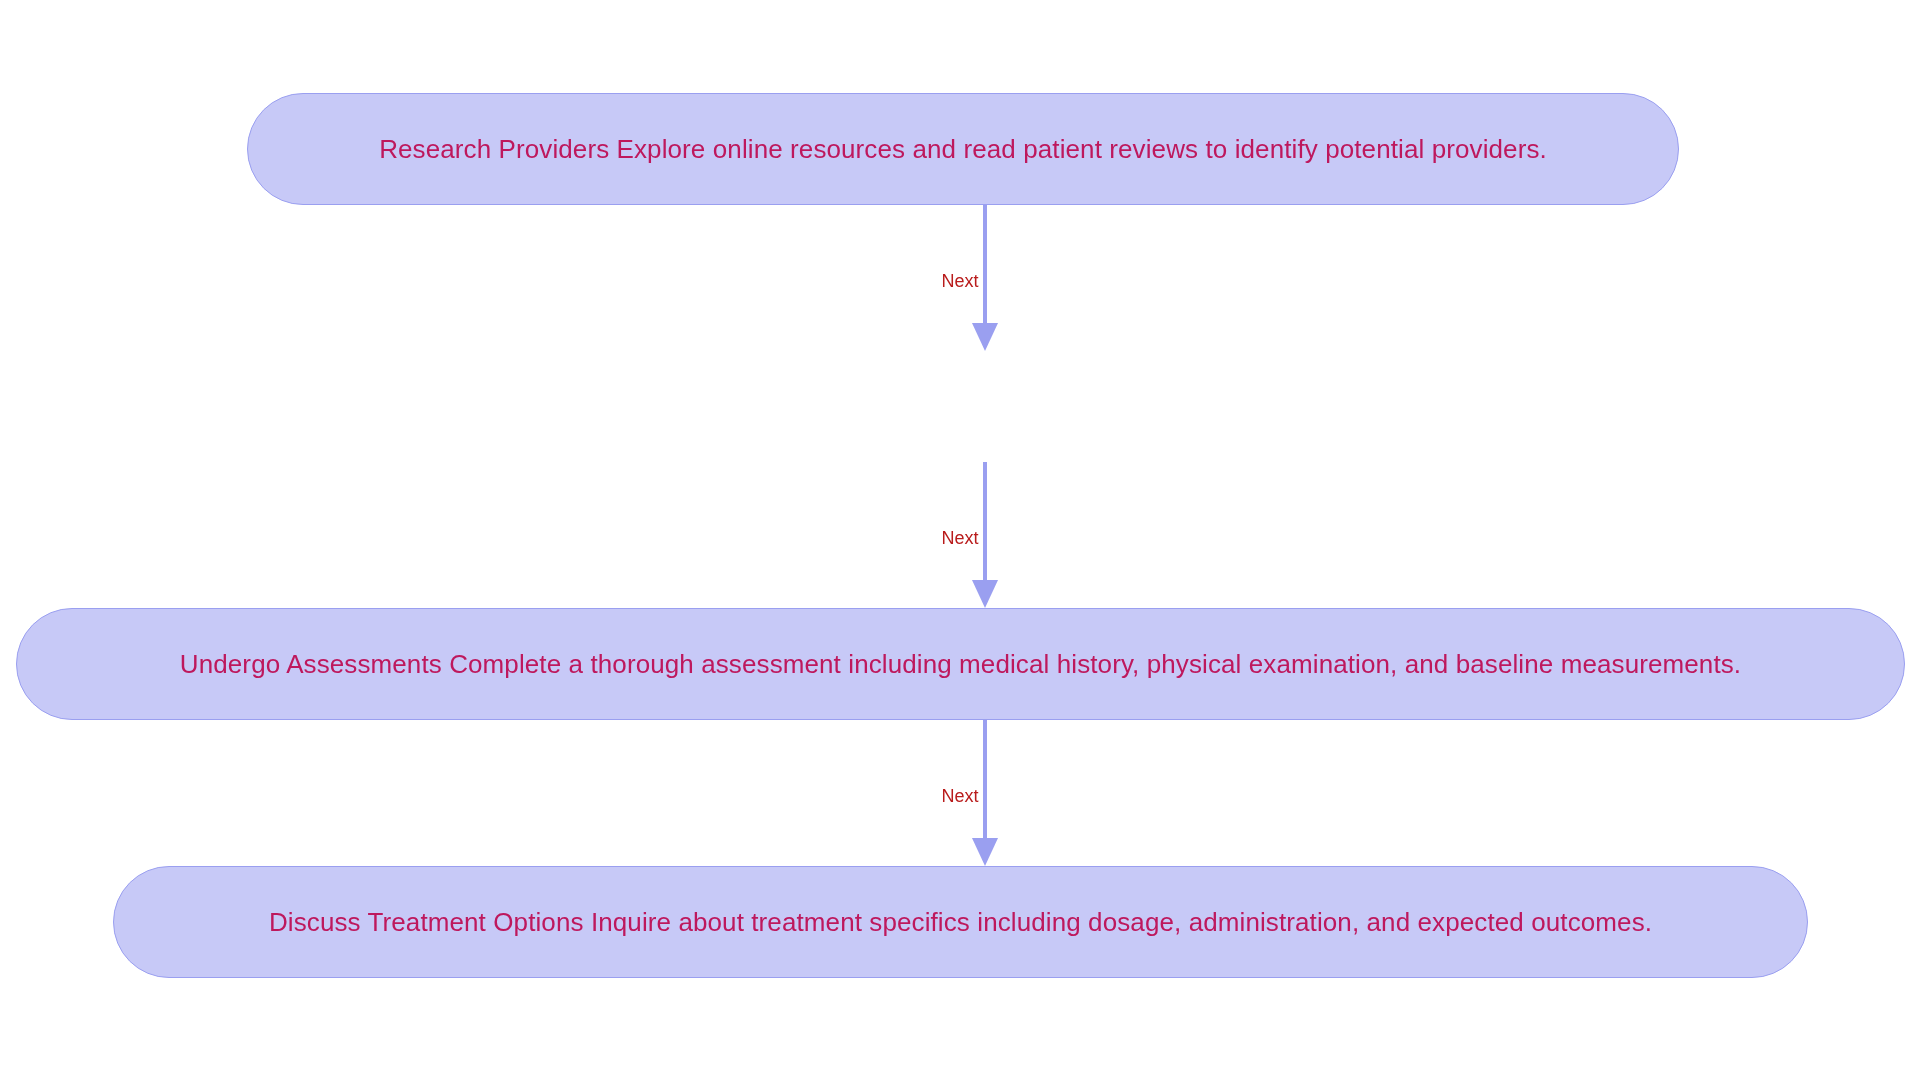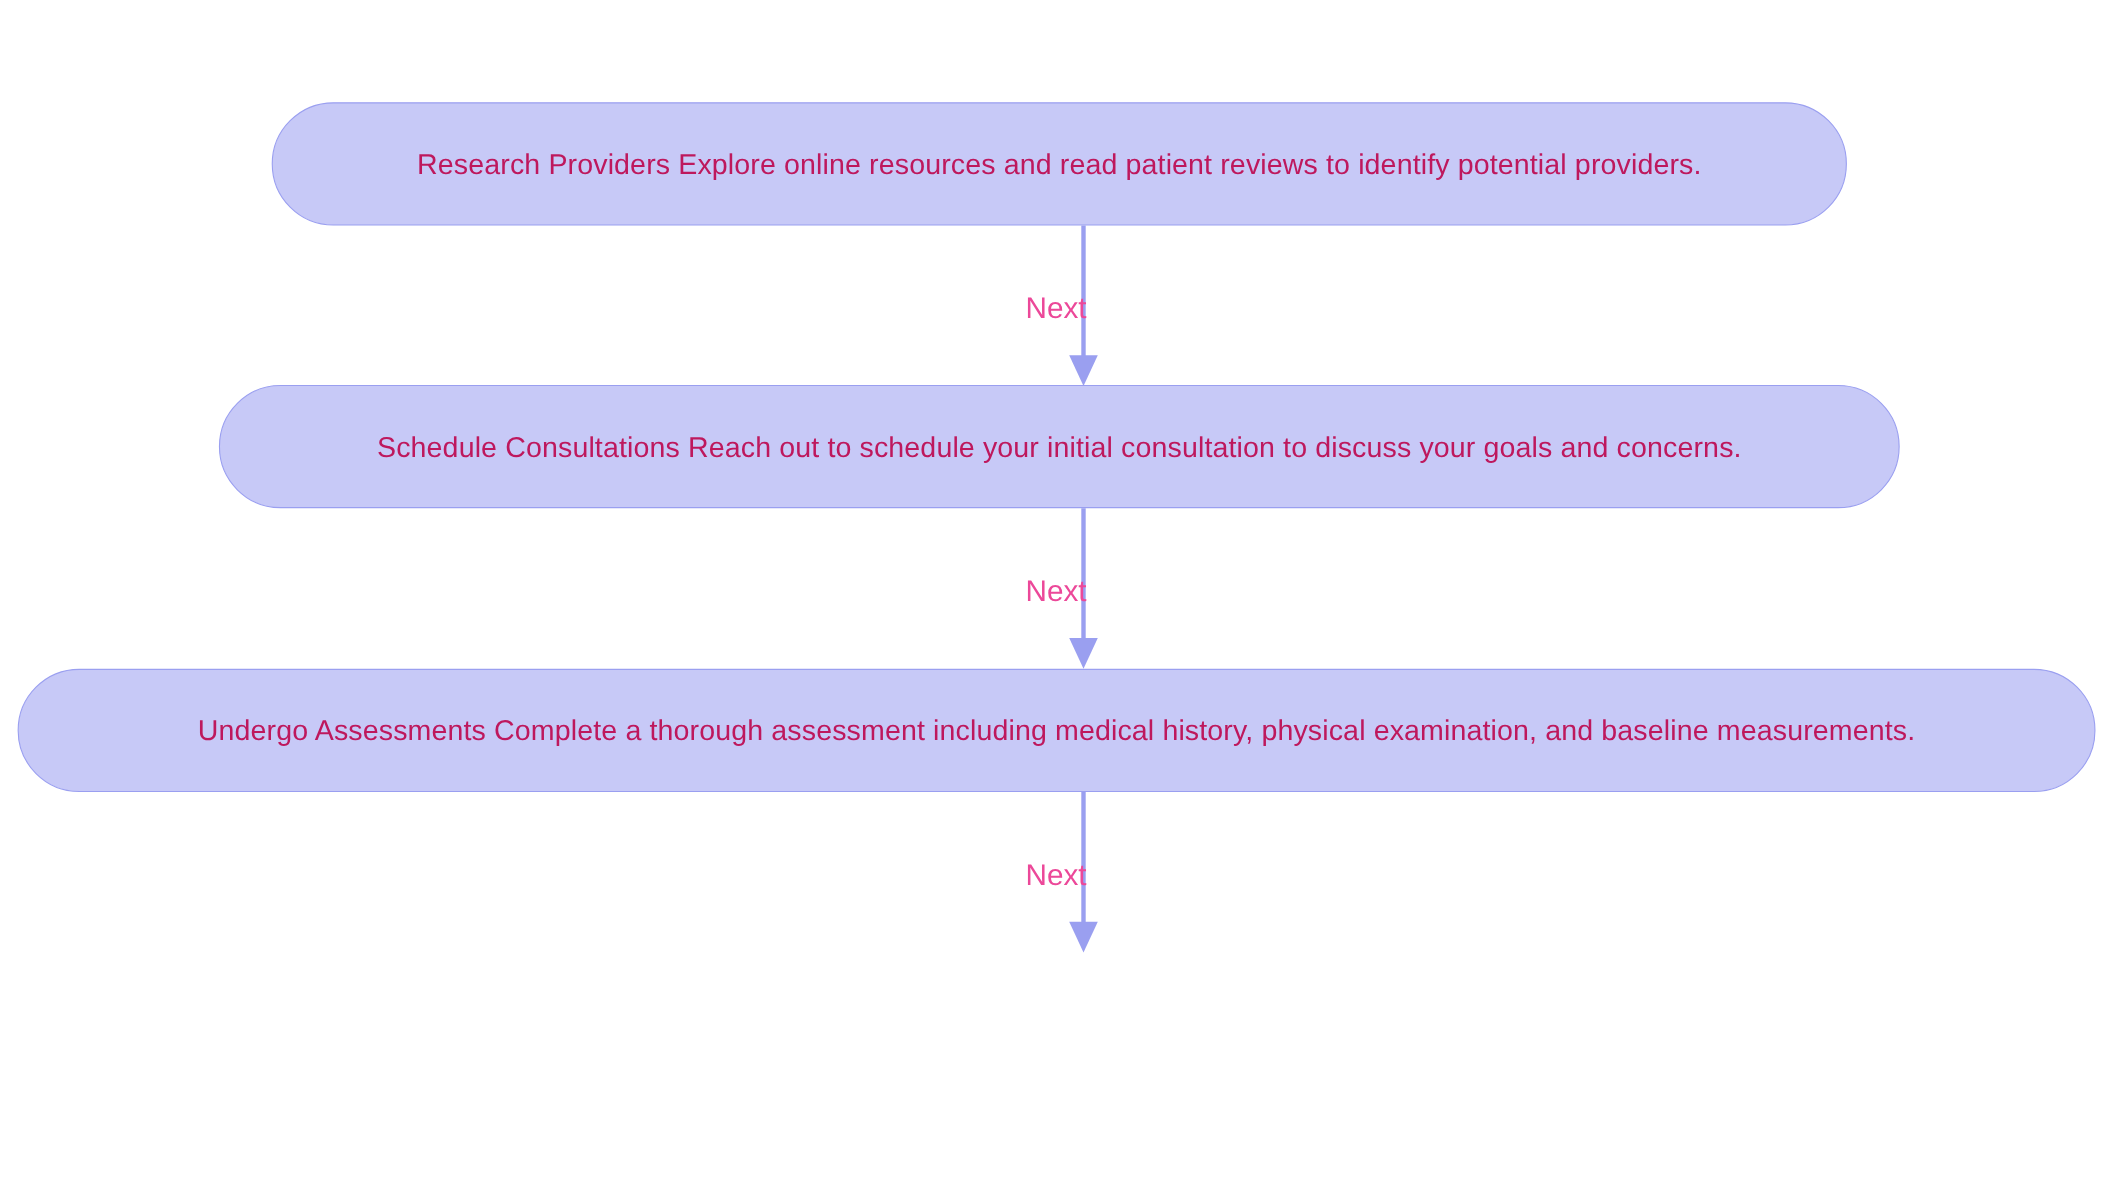--- a/index.html
+++ b/index.html
@@ -56,22 +56,22 @@
 
   .conn-svg {
     position: absolute;
     left: 0;
     top: 0;
     overflow: visible;
   }
 
   .edge-label {
     position: absolute;
-    color: #ec4899;
-    font-size: 27px;
+    color: #b91c1c;
+    font-size: 18px;
     line-height: 1;
     white-space: nowrap;
     transform: translate(-50%, -50%);
   }
   .edge-label-1 { left: 960px;  top: 281px; }
   .edge-label-2 { left: 960px;  top: 538px; }
   .edge-label-3 { left: 960px;  top: 796px; }
 </style>
 </head>
 <body>
@@ -83,23 +83,20 @@
   </div>
 
   <div class="connector connector-1">
     <svg class="conn-svg" width="60" height="146" viewBox="0 0 60 146">
       <line x1="30" y1="0" x2="30" y2="126" stroke="#9a9ff0" stroke-width="4"></line>
       <polygon points="30,146 17,118 43,118" fill="#9a9ff0"></polygon>
     </svg>
   </div>
   <div class="edge-label edge-label-1">Next</div>
 
-  <div class="node node-2">
-    <span>Schedule Consultations Reach out to schedule your initial consultation to discuss your goals and concerns.</span>
-  </div>
 
   <div class="connector connector-2">
     <svg class="conn-svg" width="60" height="146" viewBox="0 0 60 146">
       <line x1="30" y1="0" x2="30" y2="126" stroke="#9a9ff0" stroke-width="4"></line>
       <polygon points="30,146 17,118 43,118" fill="#9a9ff0"></polygon>
     </svg>
   </div>
   <div class="edge-label edge-label-2">Next</div>
 
   <div class="node node-3">
@@ -107,14 +104,17 @@
   </div>
 
   <div class="connector connector-3">
     <svg class="conn-svg" width="60" height="146" viewBox="0 0 60 146">
       <line x1="30" y1="0" x2="30" y2="126" stroke="#9a9ff0" stroke-width="4"></line>
       <polygon points="30,146 17,118 43,118" fill="#9a9ff0"></polygon>
     </svg>
   </div>
   <div class="edge-label edge-label-3">Next</div>
 
+  <div class="node node-4">
+    <span>Discuss Treatment Options Inquire about treatment specifics including dosage, administration, and expected outcomes.</span>
+  </div>
 
 </div>
 
 </body></html>

